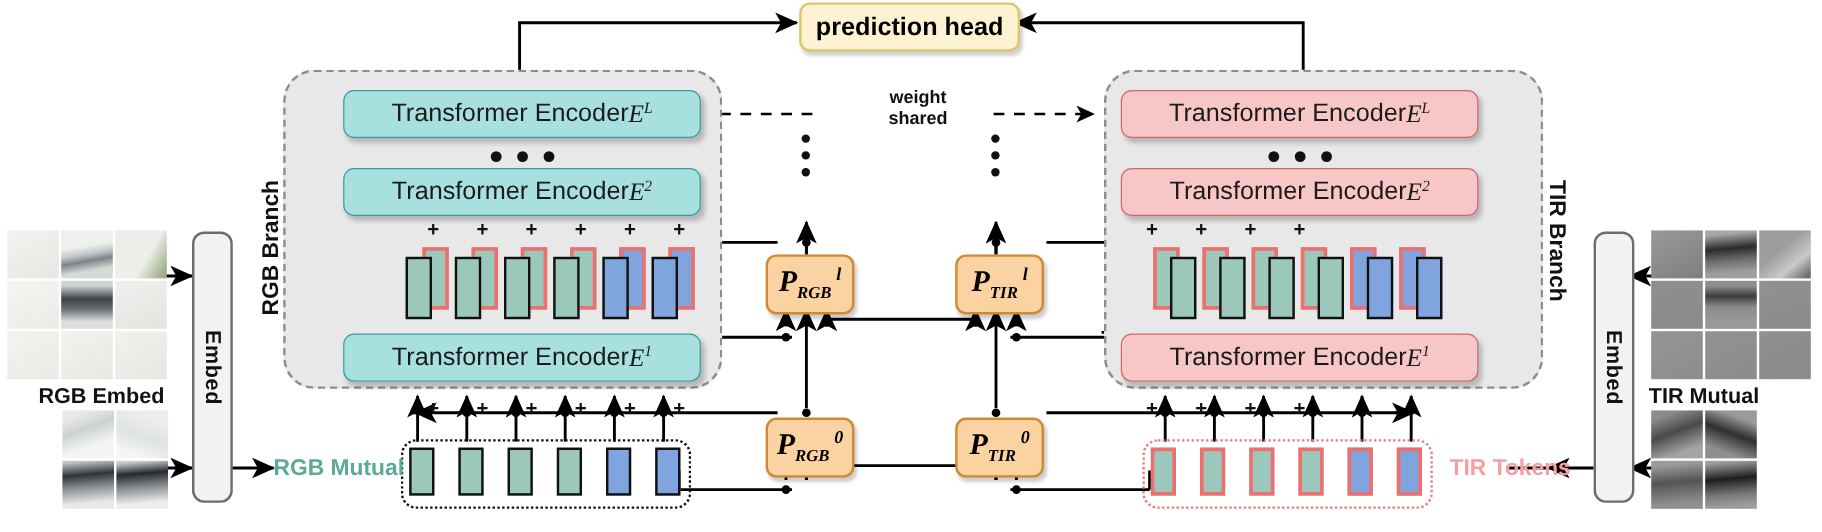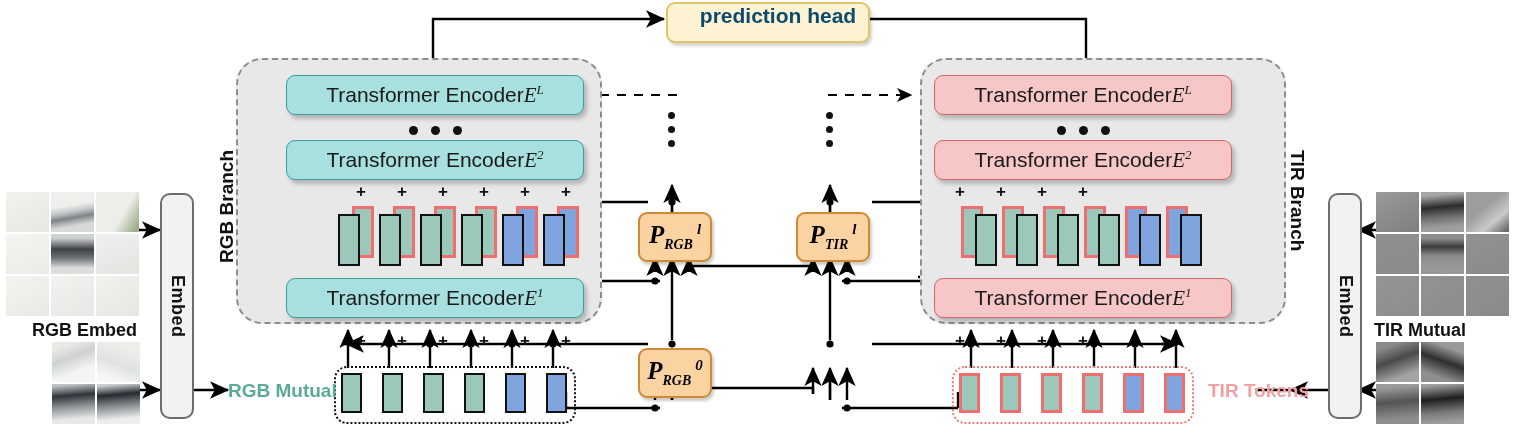--- a/index.html
+++ b/index.html
@@ -19,24 +19,23 @@
     box-shadow:3px 4px 4px rgba(0,0,0,.22);
   }
   .enc.rgb{background:#a8dfdf;border:1.6px solid #3a9e9e;}
   .enc.tir{background:#f7c6c6;border:1.6px solid #d4666a;}
   .enc .sup{font-style:italic;font-family:"Liberation Serif",serif;font-size:21px;}
   .enc .sup sup{font-size:13px;font-style:italic;}
 
   
   .pred-head{
     background:#fdf3d2;border:2px solid #e0c46a;border-radius:9px;
-    display:flex;justify-content:center;
-    font-weight:bold;font-size:21px;color:#0c4a6e;
+    display:flex;align-items:center;justify-content:center;
+    font-weight:bold;font-size:21px;color:#000000;
     box-shadow:2px 3px 3px rgba(0,0,0,.18);
-    padding-left:20px;
   }
 
   
   .prompt{
     background:#fbd3a2;border:2px solid #d08a33;border-radius:9px;
     display:flex;align-items:center;justify-content:center;
     box-shadow:2px 3px 3px rgba(0,0,0,.2);
   }
   .prompt .pl{font-family:"Liberation Serif",serif;font-weight:bold;font-style:italic;
     font-size:25px;color:#000;position:relative;letter-spacing:0;}
@@ -244,20 +243,24 @@
   <div class="abs branch-box" style="left:236px;top:58px;width:362px;height:262px;"></div>
   <div class="abs branch-box" style="left:920px;top:58px;width:362px;height:262px;"></div>
 
   <div class="abs lbl-vert left" style="left:216px;top:150px;">RGB Branch</div>
   <div class="abs lbl-vert" style="left:1286px;top:150px;">TIR Branch</div>
 
   <div class="abs pred-head" style="left:666px;top:2px;width:180px;height:37px;">
       <span>prediction head</span>
     </div>
 
+  <div class="abs ws" style="left:715px;top:74px;width:100px;">
+    <div>weight</div>
+    <div>shared</div>
+  </div>
 
   <div class="abs enc rgb" style="left:286px;top:75px;width:298px;height:40px;">
     <span>Transformer Encoder </span>
     <span class="sup"><span>E</span><sup>L</sup></span>
   </div>
   <div class="abs hdots" style="left:409px;top:126px;">
     <span></span>
       <span></span>
       <span></span>
   </div>
@@ -351,20 +354,23 @@
 
   <div class="abs prompt" style="left:796px;top:212px;width:70px;height:46px;">
     <span class="pl"><span>P</span><span class="sb">TIR</span><span class="sp">l</span></span>
   </div>
   <div class="abs prompt" style="left:638px;top:212px;width:70px;height:46px;">
     <span class="pl"><span>P</span><span class="sb">RGB</span><span class="sp">l</span></span>
   </div>
   <div class="abs prompt" style="left:638px;top:348px;width:70px;height:46px;">
     <span class="pl"><span>P</span><span class="sb">RGB</span><span class="sp">0</span></span>
   </div>
+  <div class="abs prompt" style="left:796px;top:348px;width:70px;height:46px;">
+    <span class="pl"><span>P</span><span class="sb">TIR</span><span class="sp">0</span></span>
+  </div>
 
 
   <div class="abs dotgroup" style="left:334px;top:366px;width:238px;height:54px;"></div>
   <div class="abs tok green" style="left:341px;top:373px;width:21px;height:40px;"></div>
   <div class="abs tok green" style="left:382px;top:373px;width:21px;height:40px;"></div>
   <div class="abs tok green" style="left:423px;top:373px;width:21px;height:40px;"></div>
   <div class="abs tok green" style="left:464px;top:373px;width:21px;height:40px;"></div>
   <div class="abs tok blue" style="left:505px;top:373px;width:21px;height:40px;"></div>
   <div class="abs tok blue" style="left:546px;top:373px;width:21px;height:40px;"></div>
   <div class="abs tok-lbl-rgb" style="left:228px;top:380px;">RGB Mutual</div>

